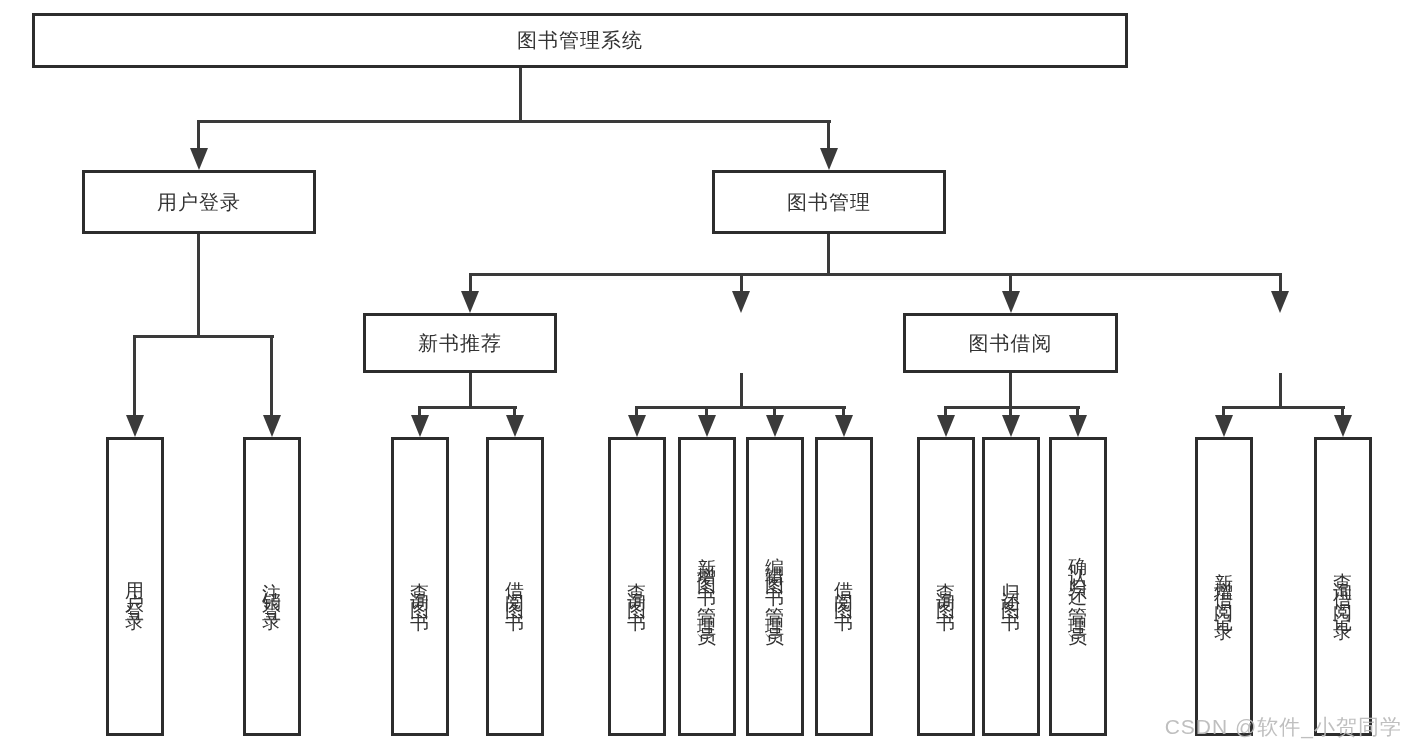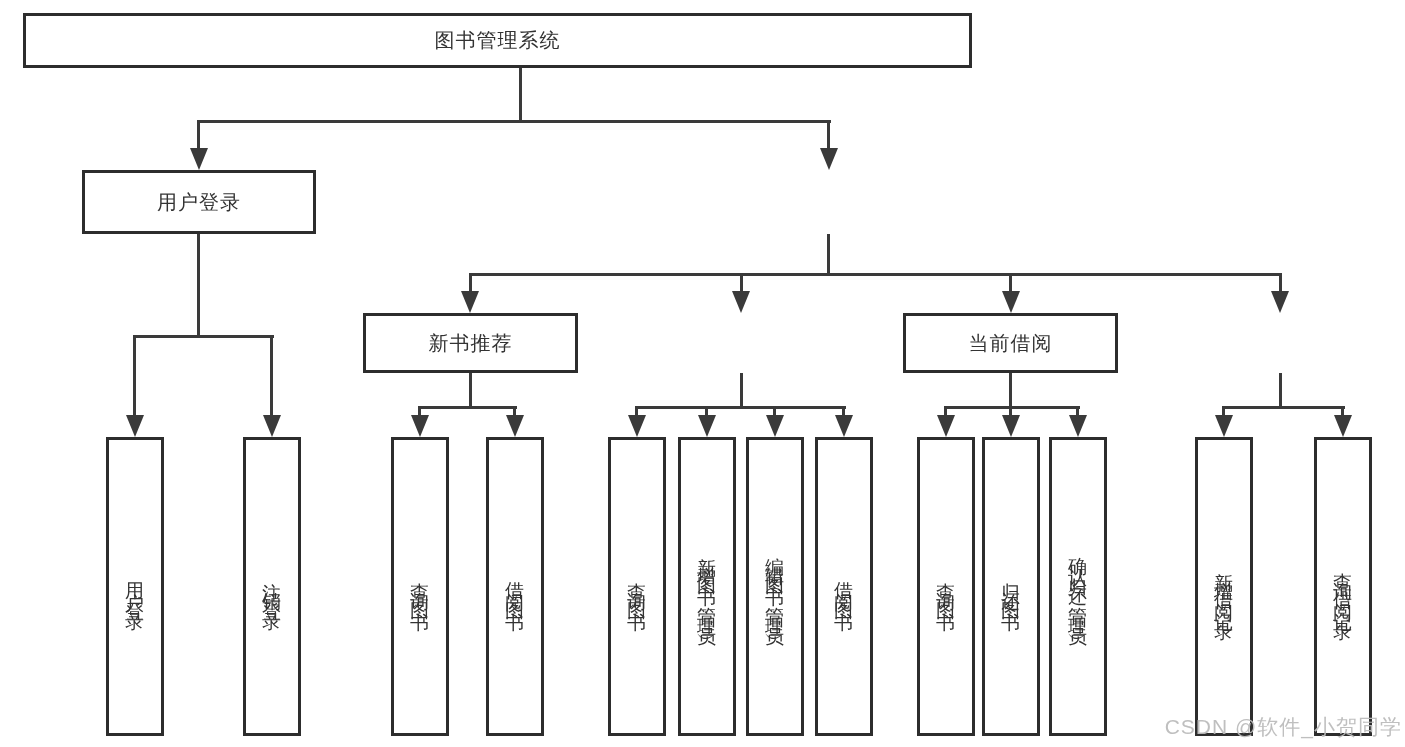--- a/index.html
+++ b/index.html
@@ -116,33 +116,36 @@
   <div class="arrow" style="left:628px; top:415px;"></div>
   <div class="arrow" style="left:698px; top:415px;"></div>
   <div class="arrow" style="left:766px; top:415px;"></div>
   <div class="arrow" style="left:835px; top:415px;"></div>
   <div class="arrow" style="left:937px; top:415px;"></div>
   <div class="arrow" style="left:1002px; top:415px;"></div>
   <div class="arrow" style="left:1069px; top:415px;"></div>
   <div class="arrow" style="left:1215px; top:415px;"></div>
   <div class="arrow" style="left:1334px; top:415px;"></div>
 
-  <div class="box" style="left:23px; top:13px; width:949px; height:55px;">
+  <div class="box" style="left:32px; top:13px; width:1096px; height:55px;">
     <span>图书管理系统</span>
   </div>
 
   <div class="box" style="left:82px; top:170px; width:234px; height:64px;">
     <span>用户登录</span>
   </div>
+  <div class="box" style="left:712px; top:170px; width:234px; height:64px;">
+    <span>图书管理</span>
+  </div>
 
-  <div class="box" style="left:363px; top:313px; width:215px; height:60px;align-items:center;">
+  <div class="box" style="left:363px; top:313px; width:194px; height:60px;align-items:center;">
     <span>新书推荐</span>
   </div>
   <div class="box" style="left:903px; top:313px; width:215px; height:60px;">
-    <span>当前借阅</span>
+    <span>图书借阅</span>
   </div>
 
   <div class="box vbox" style="left:106px; top:437px; width:58px; height:299px;">
     <span class="vtext">用户登录</span>
   </div>
   <div class="box vbox" style="left:243px; top:437px; width:58px; height:299px;">
     <span class="vtext">注销登录</span>
   </div>
 
   <div class="box vbox" style="left:391px; top:437px; width:58px; height:299px;">

